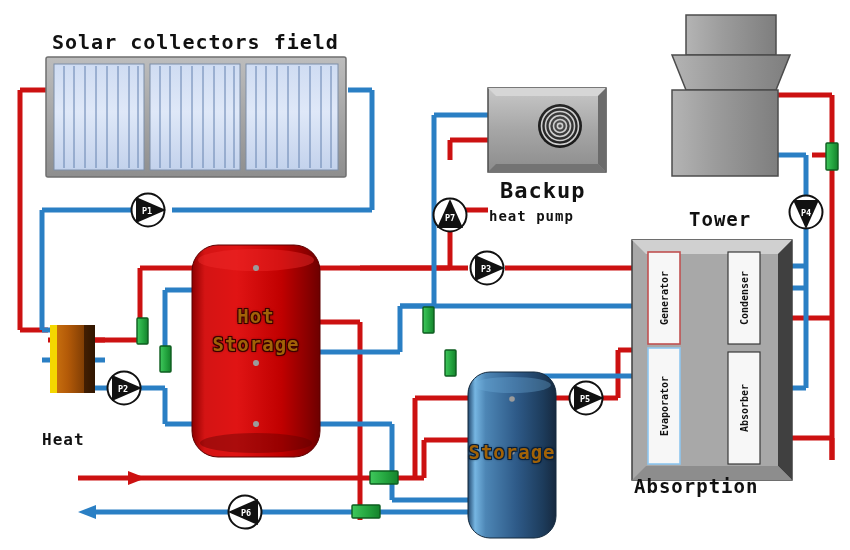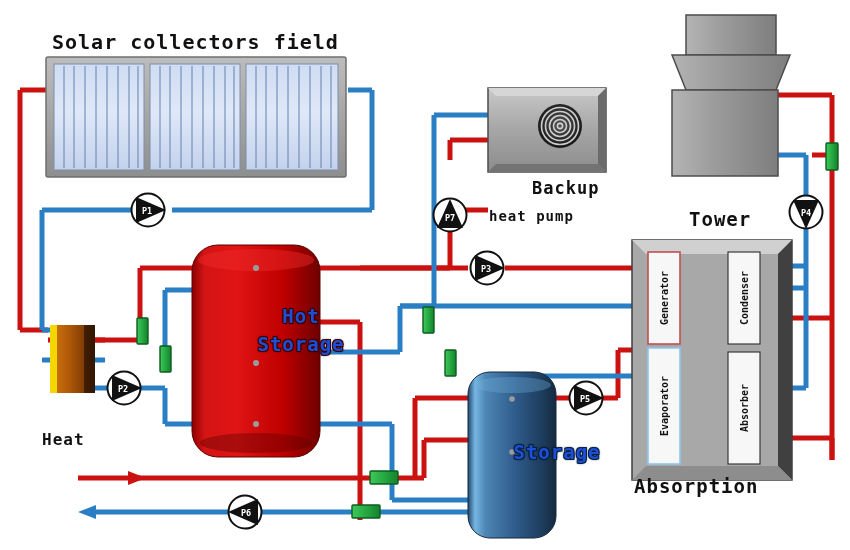--- a/index.html
+++ b/index.html
@@ -4,25 +4,25 @@
 <title>Solar Absorption Cooling System Schematic</title>
 <style>
   html,body{margin:0;padding:0;background:#ffffff;}
   body{width:850px;height:550px;overflow:hidden;
        font-family:"DejaVu Sans Mono","Liberation Mono",monospace;}
   #stage{position:relative;width:850px;height:550px;background:#fff;}
   svg{display:block;}
   .lbl{position:absolute;color:#111;font-weight:bold;letter-spacing:1px;
        font-family:"DejaVu Sans Mono","Liberation Mono",monospace;
        white-space:nowrap;}
-  .tanklbl{position:absolute;color:#1d4ed8;font-weight:bold;letter-spacing:1px;
+  .tanklbl{position:absolute;color:#a16207;font-weight:bold;letter-spacing:1px;
        text-align:center;white-space:nowrap;
        font-family:"DejaVu Sans Mono","Liberation Mono",monospace;
        text-shadow:-1px -1px 0 #3a0000,1px -1px 0 #3a0000,-1px 1px 0 #3a0000,
-                   1px 1px 0 #3a0000, 0 0 3px #000;padding-left:45px;}
+                   1px 1px 0 #3a0000, 0 0 3px #000;}
   .tanklbl.cold{text-shadow:-1px -1px 0 #06203f,1px -1px 0 #06203f,
                    -1px 1px 0 #06203f,1px 1px 0 #06203f,0 0 3px #000;}
   .ptxt{fill:#ffffff;font-size:8.5px;font-weight:bold;
         font-family:"DejaVu Sans Mono","Liberation Mono",monospace;}
   .chlbl{fill:#111;font-size:10px;font-weight:bold;
         font-family:"DejaVu Sans Mono","Liberation Mono",monospace;}
 </style>
 </head>
 <body>
 
@@ -335,21 +335,21 @@
     </g>
     <g>
       <circle cx="450" cy="215" r="16.5" fill="#fff" stroke="#111" stroke-width="2"></circle>
       <polygon points="437,228 463,228 450,199" fill="#111"></polygon>
       <text class="ptxt" x="450" y="221" text-anchor="middle">P7</text>
     </g>
   </svg>
 
   <div class="lbl" style="left:52px;top:30px;font-size:20px;">Solar collectors field</div>
 
-  <div class="lbl" style="left:532px;top:178px;font-size:17px;">Backup</div>
+  <div class="lbl" style="left:500px;top:178px;font-size:22px;">Backup</div>
   <div class="lbl" style="left:489px;top:208px;font-size:14px;">heat pump</div>
 
   <div class="lbl" style="left:689px;top:208px;font-size:19px;">Tower</div>
 
   <div class="lbl" style="left:42px;top:398px;font-size:16px;margin-top:32px;">Heat</div>
 
   <div class="lbl" style="left:634px;top:475px;font-size:19px;">Absorption</div>
 
   <div class="tanklbl" style="left:192px;top:305px;width:128px;font-size:19px;">Hot</div>
   <div class="tanklbl" style="left:192px;top:333px;width:128px;font-size:19px;">Storage</div>

